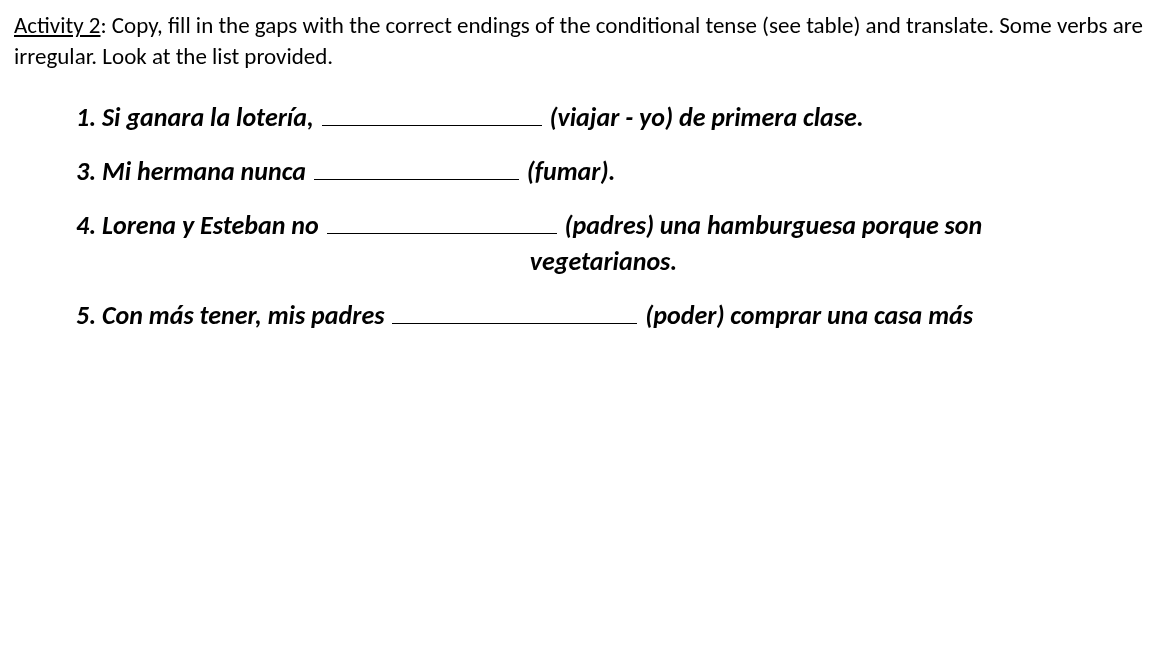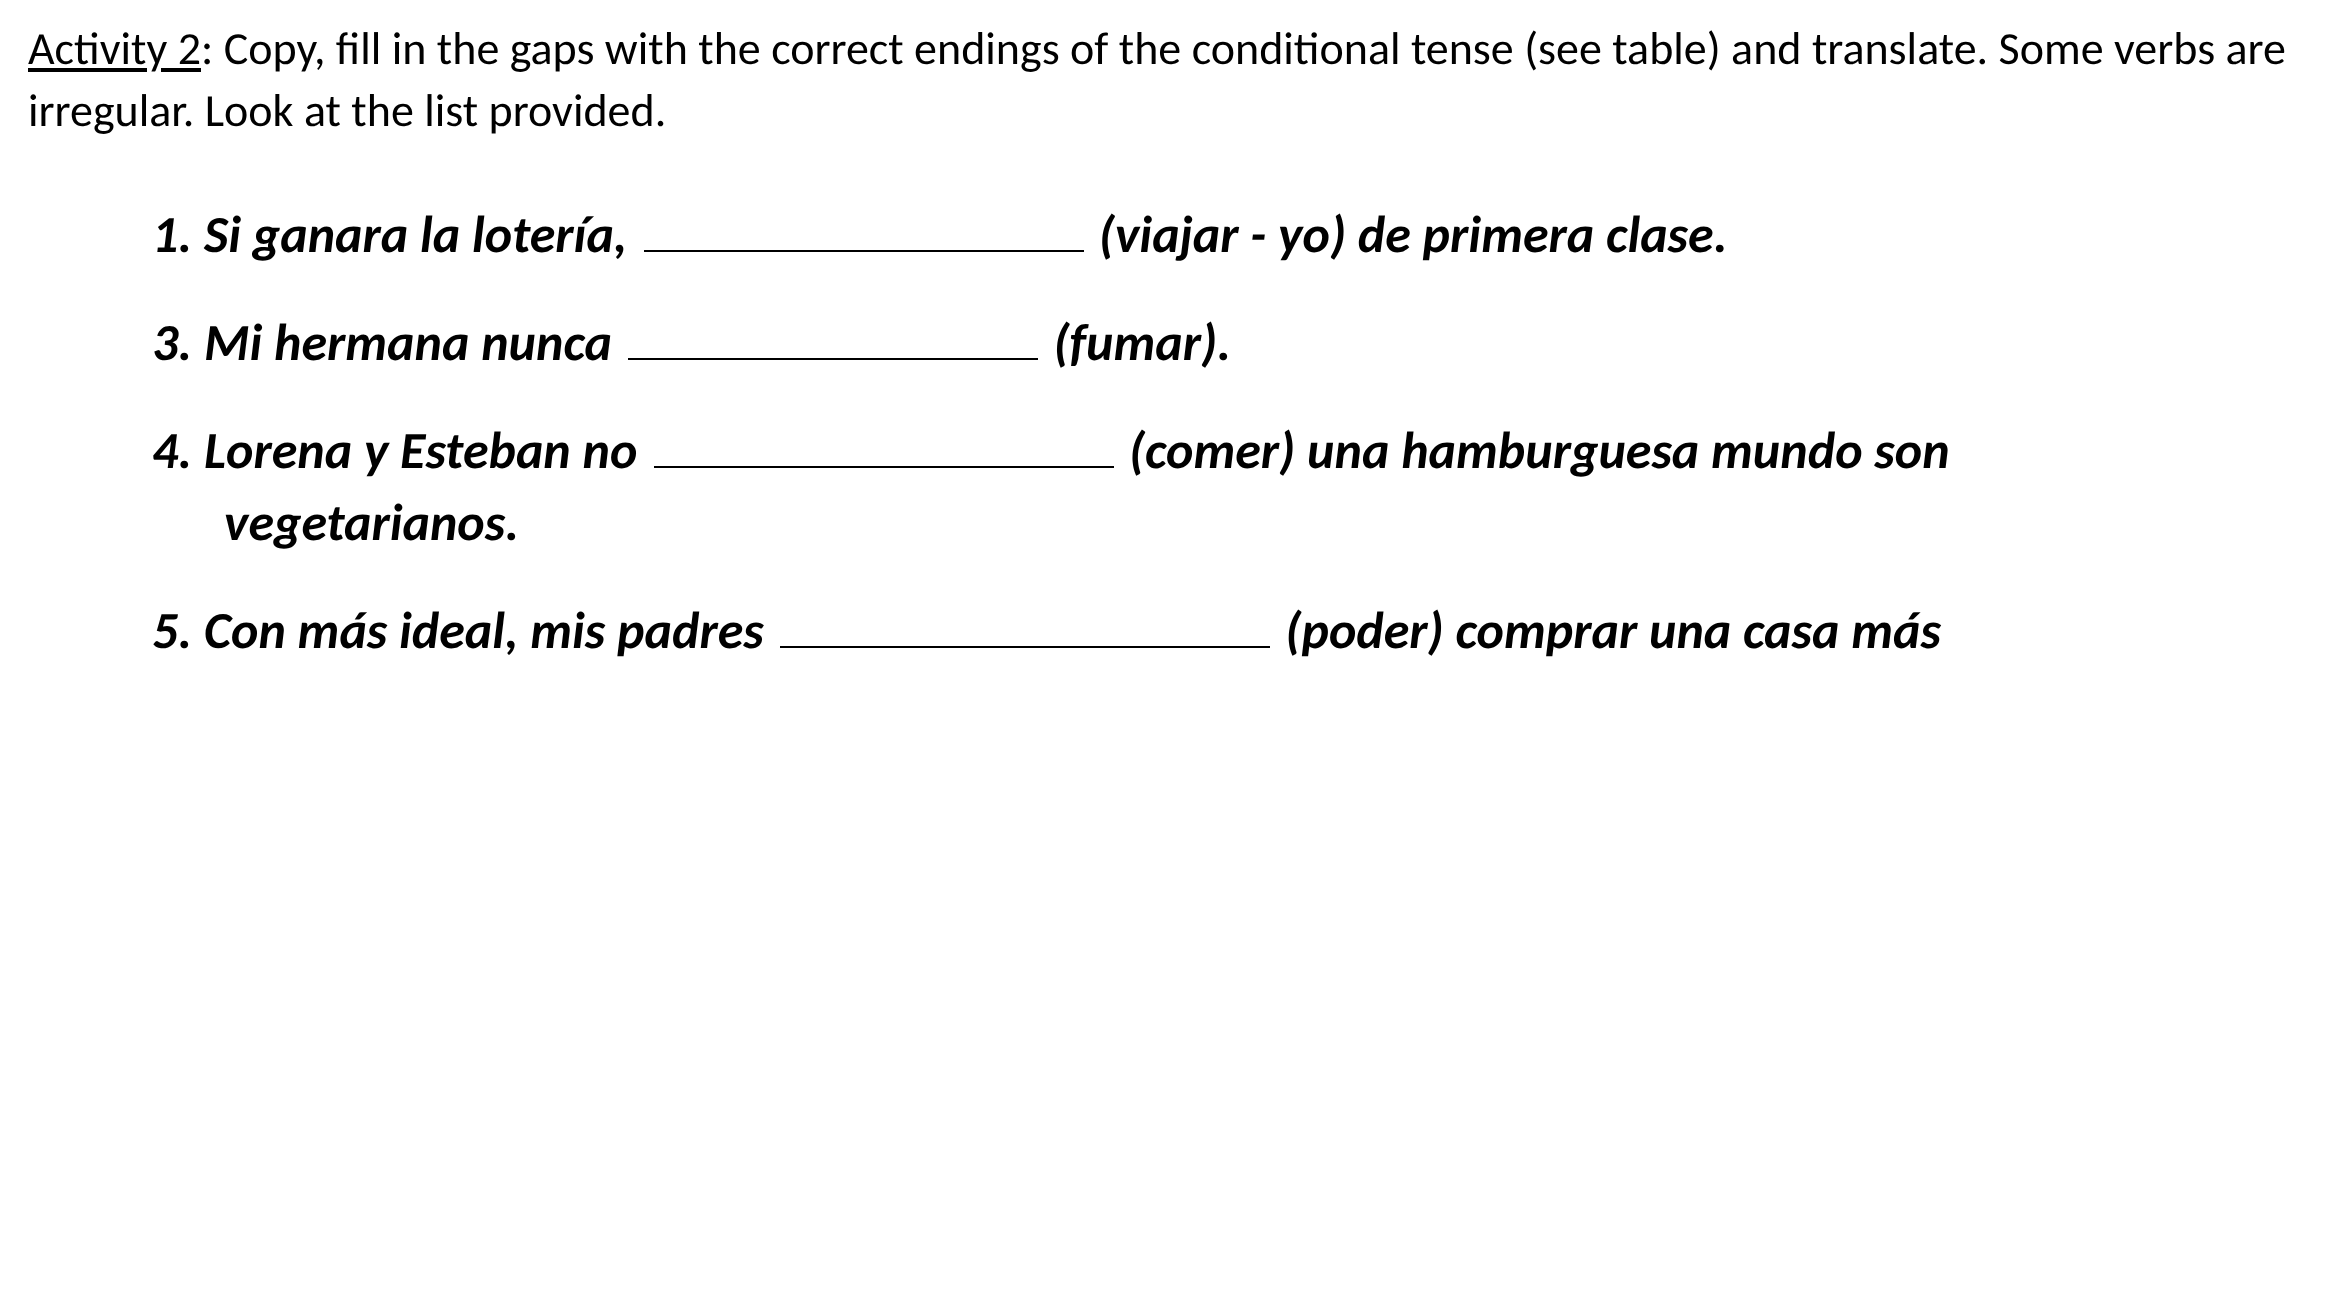--- a/index.html
+++ b/index.html
@@ -43,20 +43,21 @@
     }
     .blank.w1 { width: 220px; }
     .blank.w2 { width: 240px; }
     .blank.w3 { width: 205px; }
     .blank.w4 { width: 230px; }
     .blank.w5 { width: 245px; }
     .blank.w6 { width: 230px; }
     .continuation {
       padding-left: 36px;
       display: block;
+      text-align: center;
     }
   </style>
 </head>
 <body>
 
 <div class="title-block">
   <span class="title-label">Activity 2</span><span>: Copy, fill in the gaps with the correct endings of the conditional tense (see table) and translate. Some verbs are irregular. Look at the list provided.</span>
 </div>
 
 <div class="items">
@@ -67,23 +68,23 @@
   </div>
 
 
   <div class="item">
     <span class="num">3.</span>
     <span>Mi hermana nunca </span><span class="blank w3"></span><span> (fumar).</span>
   </div>
 
   <div class="item">
     <span class="num">4.</span>
-    <span>Lorena y Esteban no </span><span class="blank w4"></span><span> (comer) una hamburguesa mundo son</span>
+    <span>Lorena y Esteban no </span><span class="blank w4"></span><span> (padres) una hamburguesa porque son</span>
     <span class="continuation">vegetarianos.</span>
   </div>
 
   <div class="item">
     <span class="num">5.</span>
-    <span>Con más ideal, mis padres </span><span class="blank w5"></span><span> (poder) comprar una casa más</span>
+    <span>Con más tener, mis padres </span><span class="blank w5"></span><span> (poder) comprar una casa más</span>
   </div>
 
 
 </div>
 
 </body></html>

